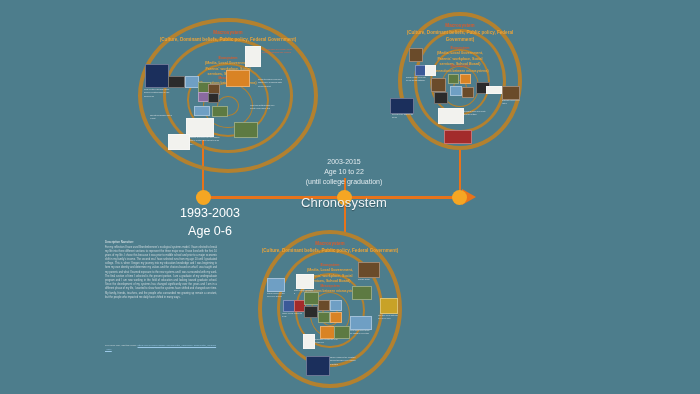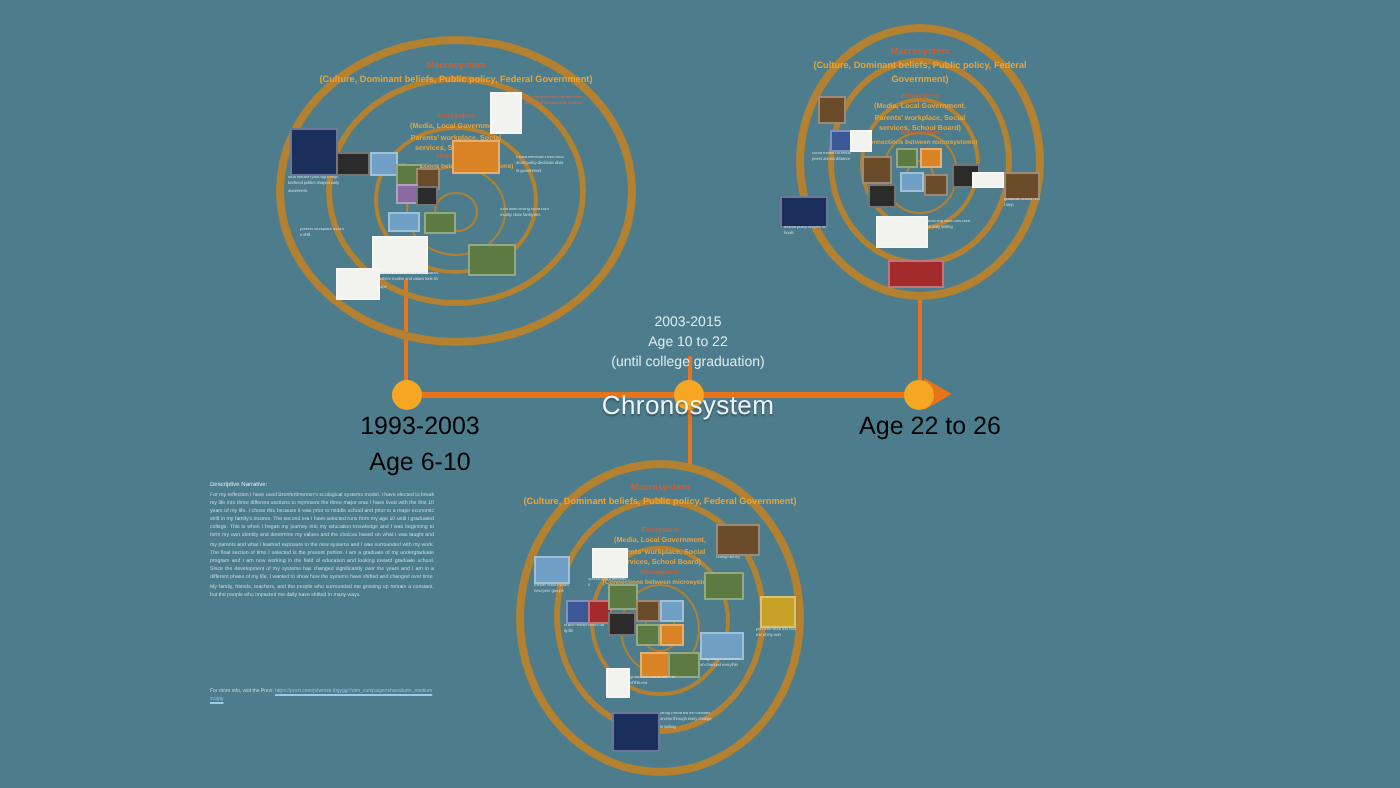--- a/index.html
+++ b/index.html
@@ -46,21 +46,21 @@
   }
 
   .mid-caption{
     position:absolute;left:286px;top:157px;width:116px;
     text-align:center;font-size:7px;line-height:1.45;color:#dfe9ed;
   }
   .mid-caption div{white-space:nowrap;}
 
   .era{
     position:absolute;text-align:center;font-size:12.5px;line-height:1.45;
-    color:#000000;
+    color:#ffffff;
   }
   .era-left{left:150px;top:204px;width:120px;}
   .era-right{left:405px;top:204px;width:120px;}
 
   
   .eco{position:absolute;}
   .ring{
     position:absolute;border-radius:50%;
     border:3px solid #b3812f;
     box-sizing:border-box;
@@ -129,24 +129,23 @@
   <div class="mid-caption">
     <div>2003-2015</div>
     <div>Age 10 to 22</div>
     <div>(until college graduation)</div>
   </div>
 
   <div class="chrono-label">Chronosystem</div>
 
   <div class="era era-left">
     <div>1993-2003</div>
-    <div>Age 6-10</div>
+    <div>Age 0-6</div>
   </div>
   <div class="era era-right">
-    <div>Age 22 to 26</div>
   </div>
 
   <div class="eco big" id="d1" style="left:138px;top:18px;width:180px;height:155px;">
     <div class="ring r1"></div>
     <div class="ring" style="left:14%;top:13%;width:72%;height:74%;"></div>
     <div class="ring" style="left:27%;top:29%;width:46%;height:48%;border-width:2px;"></div>
     <div class="ring" style="left:36%;top:42%;width:28%;height:29%;border-width:1.5px;"></div>
     <div class="ring" style="left:44%;top:50%;width:12%;height:13%;border-width:1px;"></div>
 
     <div class="lbl lbl-macro" style="top:12px;">

